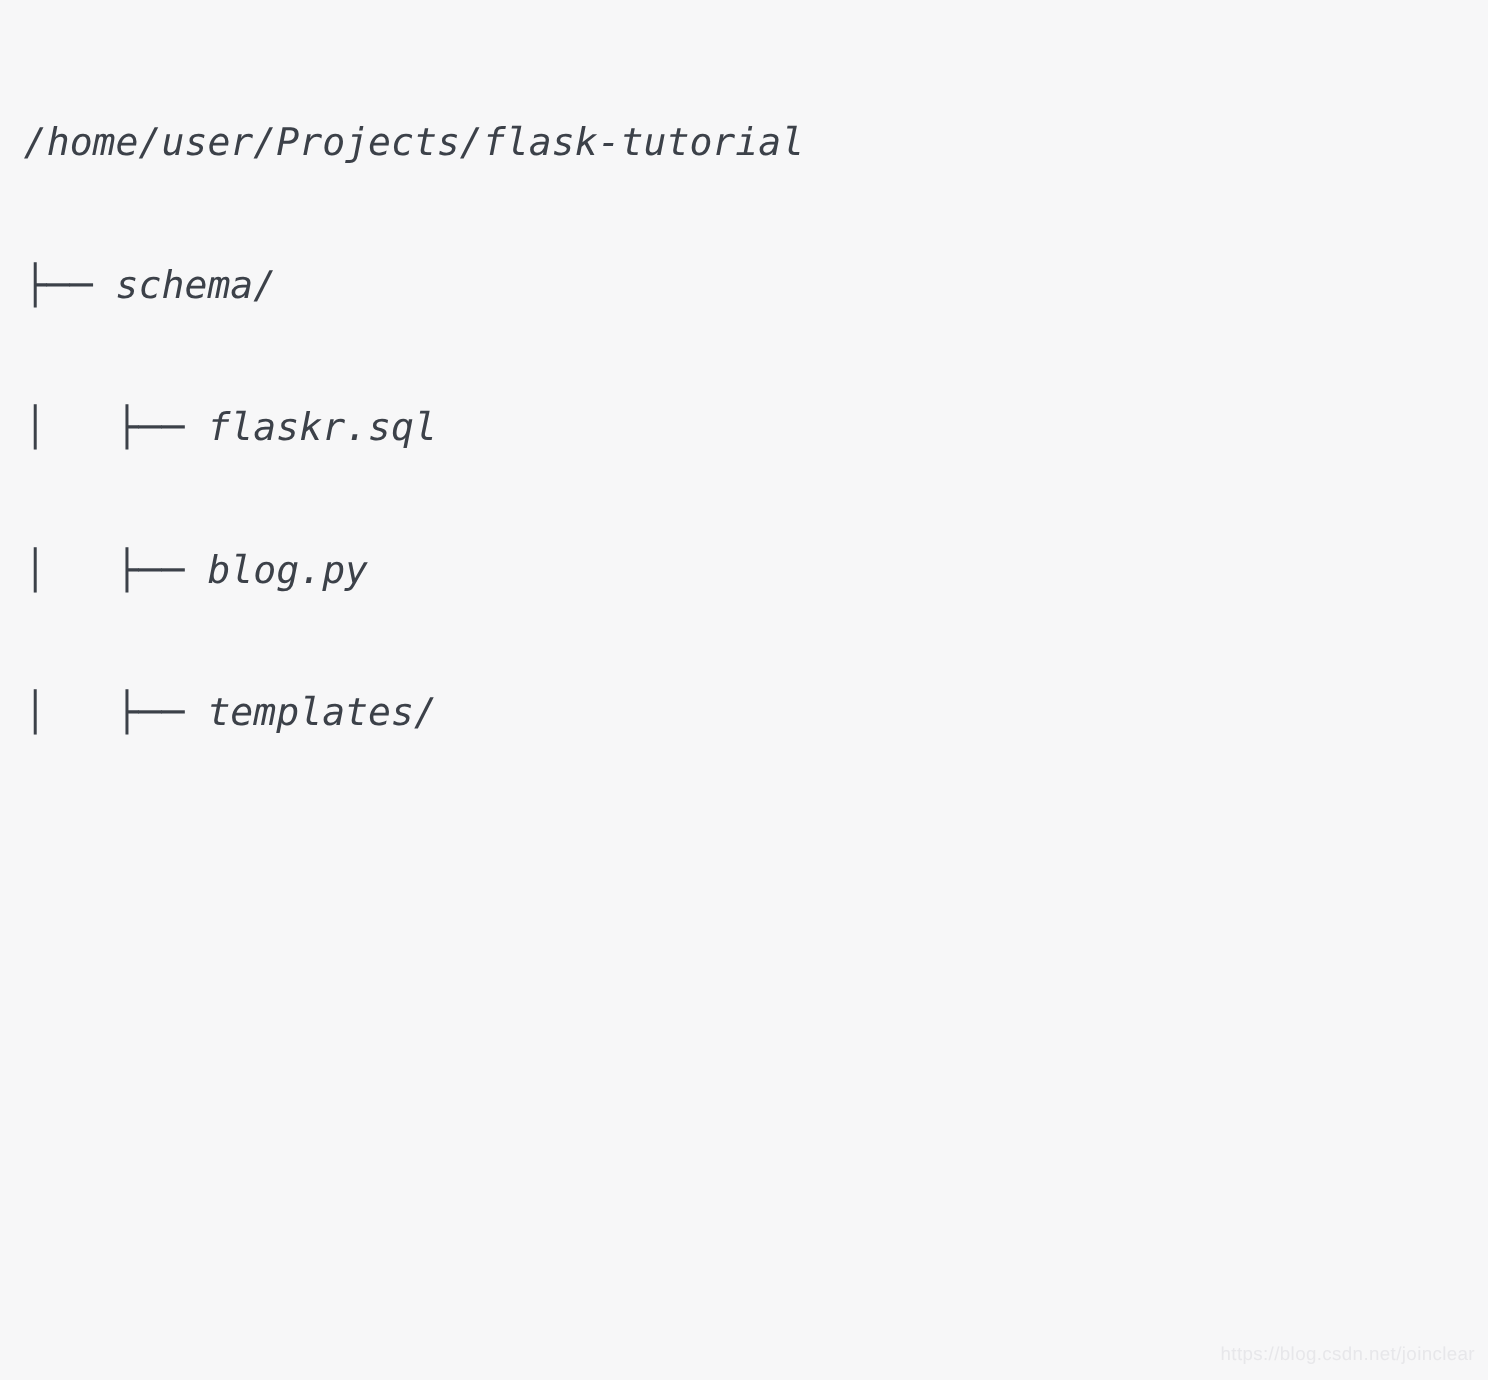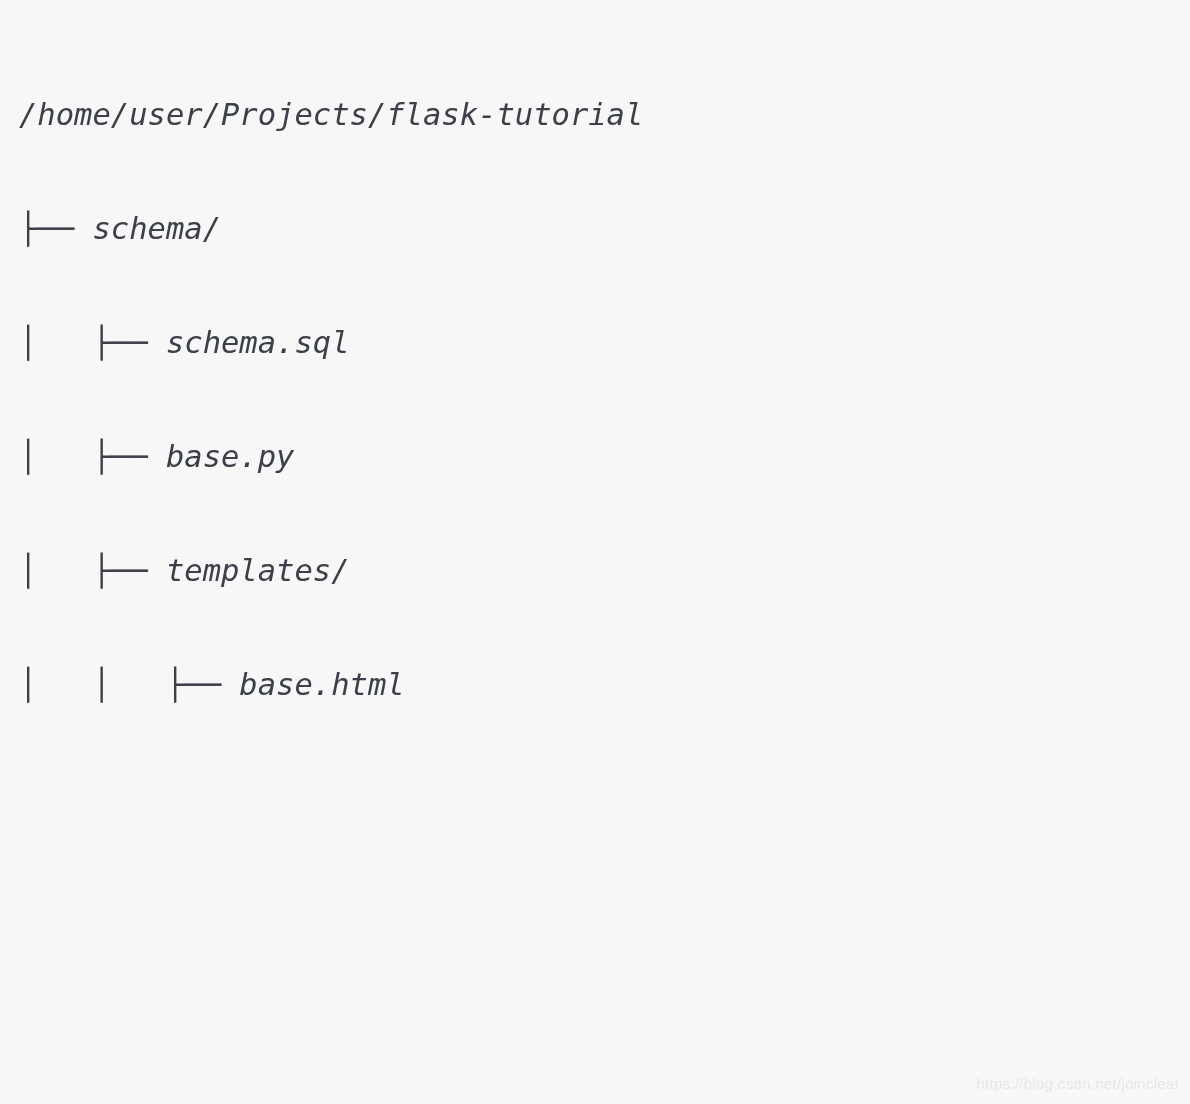--- a/index.html
+++ b/index.html
@@ -39,24 +39,23 @@
     letter-spacing: 0.3px;
     user-select: none;
   }
 </style>
 </head>
 <body>
 
 <div class="tree">
   <div class="tree-line">/home/user/Projects/flask-tutorial</div>
   <div class="tree-line">├── schema/</div>
-  <div class="tree-line">│   ├── schema.sql</div>
-  <div class="tree-line">│   ├── base.py</div>
+  <div class="tree-line">│   ├── flaskr.sql</div>
+  <div class="tree-line">│   ├── blog.py</div>
   <div class="tree-line">│   ├── templates/</div>
-  <div class="tree-line">│   │   ├── base.html</div>
   
   
   
   
   
   
   
   
   
   

